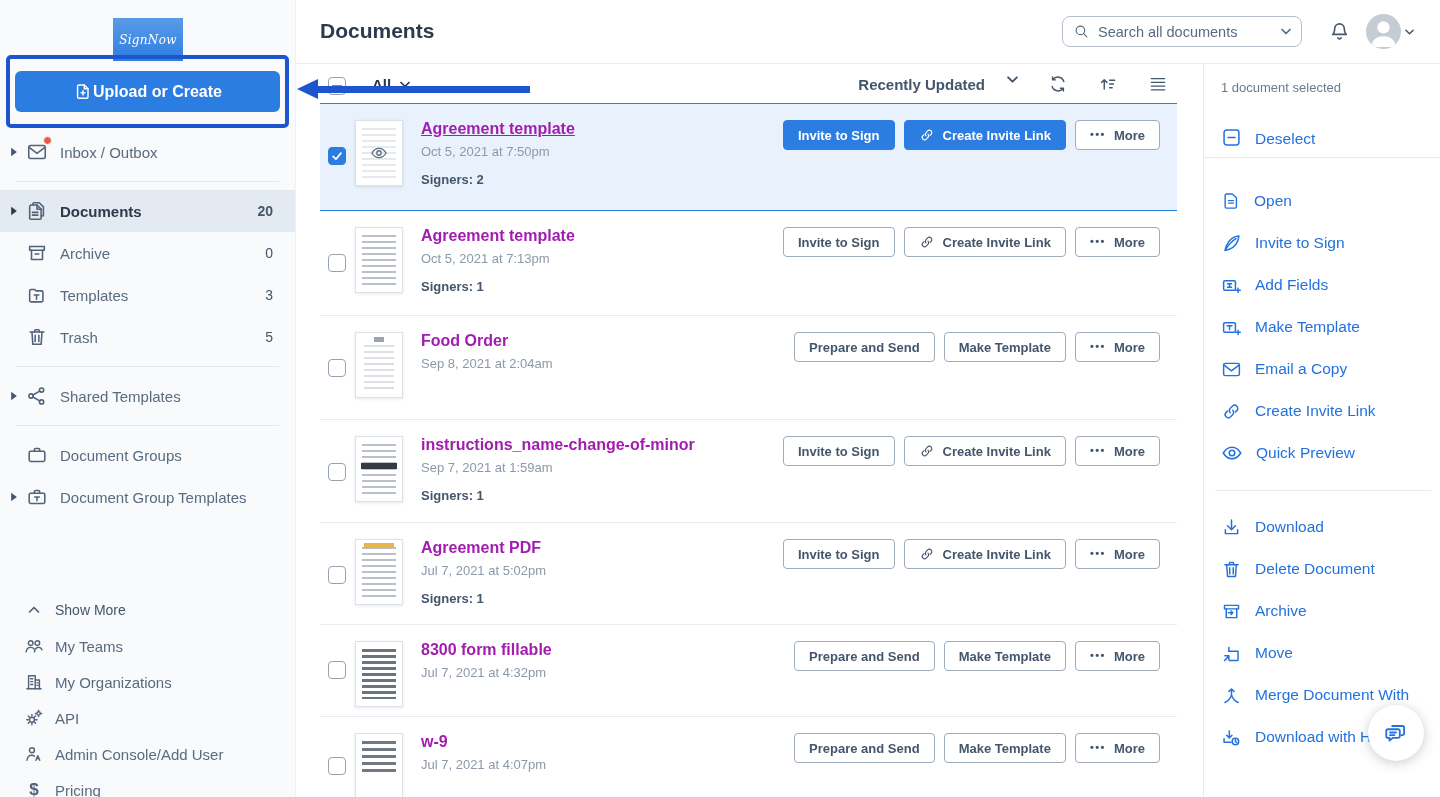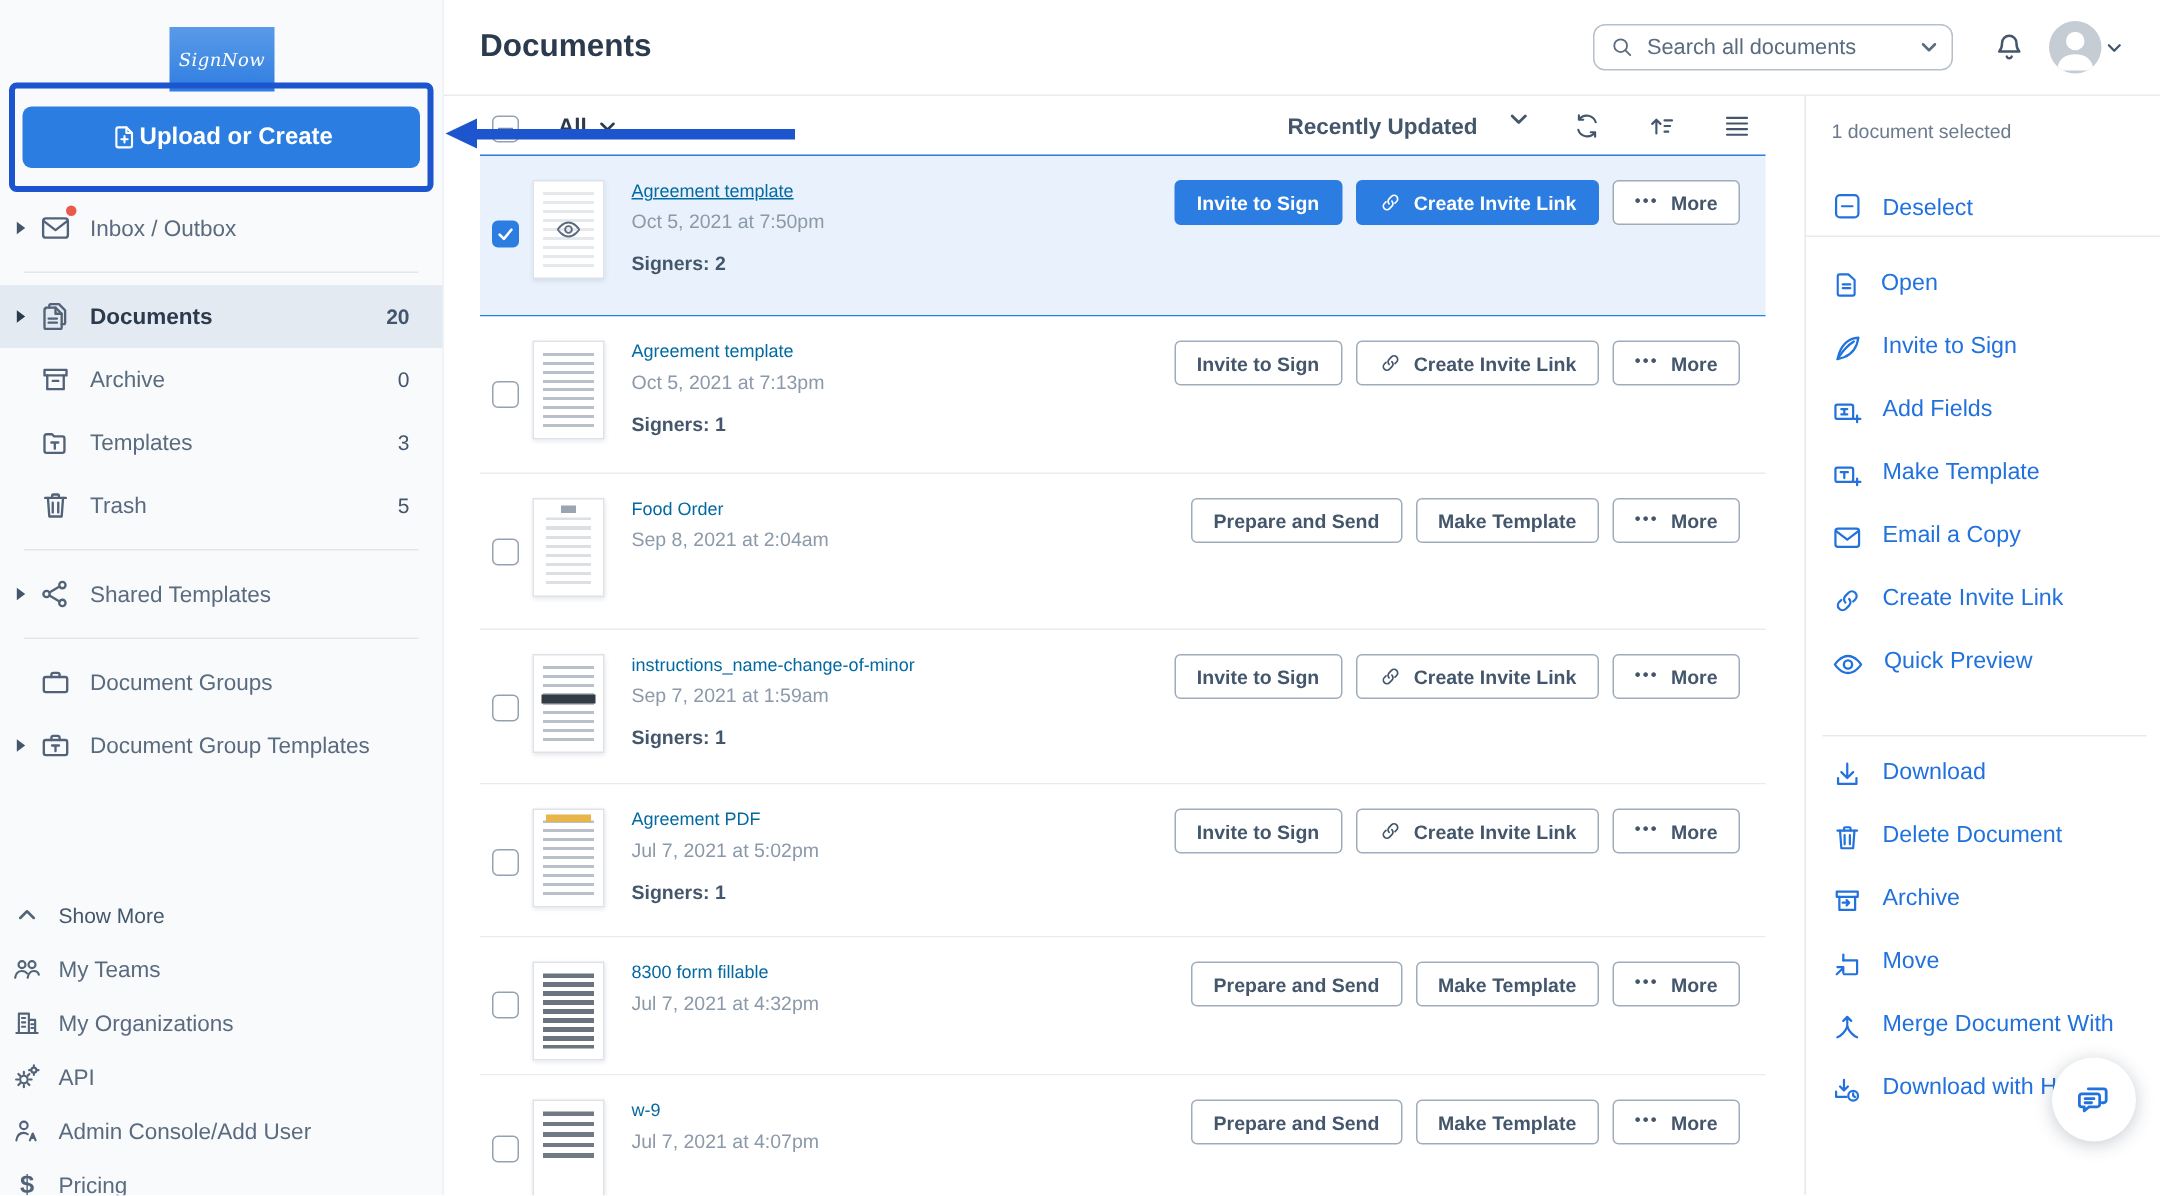--- a/index.html
+++ b/index.html
@@ -23,21 +23,21 @@
   .sb-item .sb-caret.hidden{visibility:hidden}
   .sb-ic{width:22px;margin-right:12px;color:#526379;display:flex;align-items:center;justify-content:center;position:relative}
   .sb-label{flex:1;white-space:nowrap}
   .sb-count{font-size:14px;color:#44566c}
   .sb-item.selected{background:#e4eaf1}
   .sb-item.selected .sb-label{font-weight:700;color:#2b3a4d}
   .sb-item.selected .sb-count{font-weight:700}
   .sb-div{height:1px;background:#e3e7eb;margin:8px 16px}
   .dot{position:absolute;right:-4px;top:-5px;width:9px;height:9px;border-radius:50%;background:#e9594c;border:1.5px solid #f8fafb}
   .sb-bottom{position:absolute;left:0;top:592px;width:100%}
-  .sb-bottom .sb-item{height:36px;padding-left:8px}
+  .sb-bottom .sb-item{height:36px;padding-left:24px}
   .sb-bottom .sb-ic{width:20px;margin-right:11px}
   .showmore{font-size:14px;color:#44566c}
 
   
   .page-title{position:absolute;left:320px;top:19px;font-size:21px;font-weight:700;color:#2b3a4d}
   .hdr-div{position:absolute;left:296px;top:63px;width:1144px;height:1px;background:#e8ebef}
   .search{position:absolute;left:1062px;top:16px;width:240px;height:31px;border:1px solid #b6c0cc;border-radius:8px;background:#fff;
           display:flex;align-items:center;padding:0 10px;gap:8px;color:#5a6b7f}
   .search input{border:none;outline:none;flex:1;font-family:inherit;font-size:14.5px;color:#44566c;background:transparent;min-width:0}
   .search input::placeholder{color:#5a6b7f}
@@ -63,37 +63,37 @@
      background:repeating-linear-gradient(#b9c0c9 0 2px,transparent 2px 6px)}
   .thumb.t0::before{opacity:.35}
   .thumb.t2::before{left:8px;right:8px;top:12px;opacity:.5}
   .thumb.t2::after{content:"";position:absolute;left:18px;right:18px;top:4px;height:5px;background:#9aa5b1}
   .thumb.t3::after{content:"";position:absolute;left:5px;right:5px;top:26px;height:6px;background:#333b44}
   .thumb.t4::after{content:"";position:absolute;left:8px;right:8px;top:3px;height:5px;background:#e8b54a}
   .thumb.t5::before{background:repeating-linear-gradient(#6a737e 0 3px,transparent 3px 6px)}
   .thumb.t6::before{background:repeating-linear-gradient(#707984 0 3px,transparent 3px 7px);bottom:24px}
   .eye{position:absolute;left:50%;top:50%;transform:translate(-50%,-50%);color:#5a6b7f;background:transparent}
   .meta{margin:16px 0 0 18px;min-width:0}
-  .title{font-size:12px;font-weight:400;color:#0369a1;cursor:pointer;white-space:nowrap}
+  .title{font-size:16px;font-weight:700;color:#a21caf;cursor:pointer;white-space:nowrap}
   .title.u{text-decoration:underline}
   .date{margin-top:6px;font-size:13px;color:#8b99a9}
   .signers{margin-top:13px;font-size:13px;font-weight:700;color:#44566c}
   .btns{margin:16px 17px 0 auto;display:flex;gap:9px;flex:none}
   .btn{height:30px;padding:0 14px;border:1px solid #9facbc;border-radius:4px;background:#fff;font-family:inherit;font-size:13px;
        font-weight:700;color:#44566c;display:flex;align-items:center;gap:8px;cursor:pointer;white-space:nowrap}
   .btn.primary{background:#2b7de1;border-color:#2b7de1;color:#fff}
   .dots{letter-spacing:1.5px;font-size:11px;position:relative;top:-1px}
 
   
   .panel{position:absolute;left:1203px;top:64px;width:202px;height:733px;background:#fff;border-left:1px solid #e6eaee}
   .p-count{position:absolute;left:17px;top:16px;font-size:13px;color:#6b7a8d}
   .p-deselect{position:absolute;left:17px;top:42px;height:42px;display:flex;align-items:flex-end;gap:13px;color:#2272dd;font-size:15.5px;cursor:pointer}
   .p-div{position:absolute;left:0;width:237px;height:1px;background:#e6eaee}
   .p-list{position:absolute;left:17px;width:210px}
-  .p-link{height:42px;display:flex;align-items:flex-start;gap:13px;color:#2272dd;font-size:15.5px;cursor:pointer;white-space:nowrap}
+  .p-link{height:42px;display:flex;align-items:center;gap:13px;color:#2272dd;font-size:15.5px;cursor:pointer;white-space:nowrap}
 
   
   .arrow-line{position:absolute;left:317px;top:86px;width:213px;height:7px;background:#1d55cf;z-index:20}
   .arrow-head{position:absolute;left:297px;top:79px;width:0;height:0;border-top:10.5px solid transparent;border-bottom:10.5px solid transparent;border-right:21px solid #1d55cf;z-index:20}
   .chat-fab{position:absolute;left:1368px;top:705px;width:56px;height:56px;border-radius:50%;background:#fff;
             box-shadow:0 2px 12px rgba(30,50,80,.25);display:flex;align-items:center;justify-content:center;color:#2272dd;cursor:pointer;z-index:15}
 </style>
 </head>
 <body>
 

